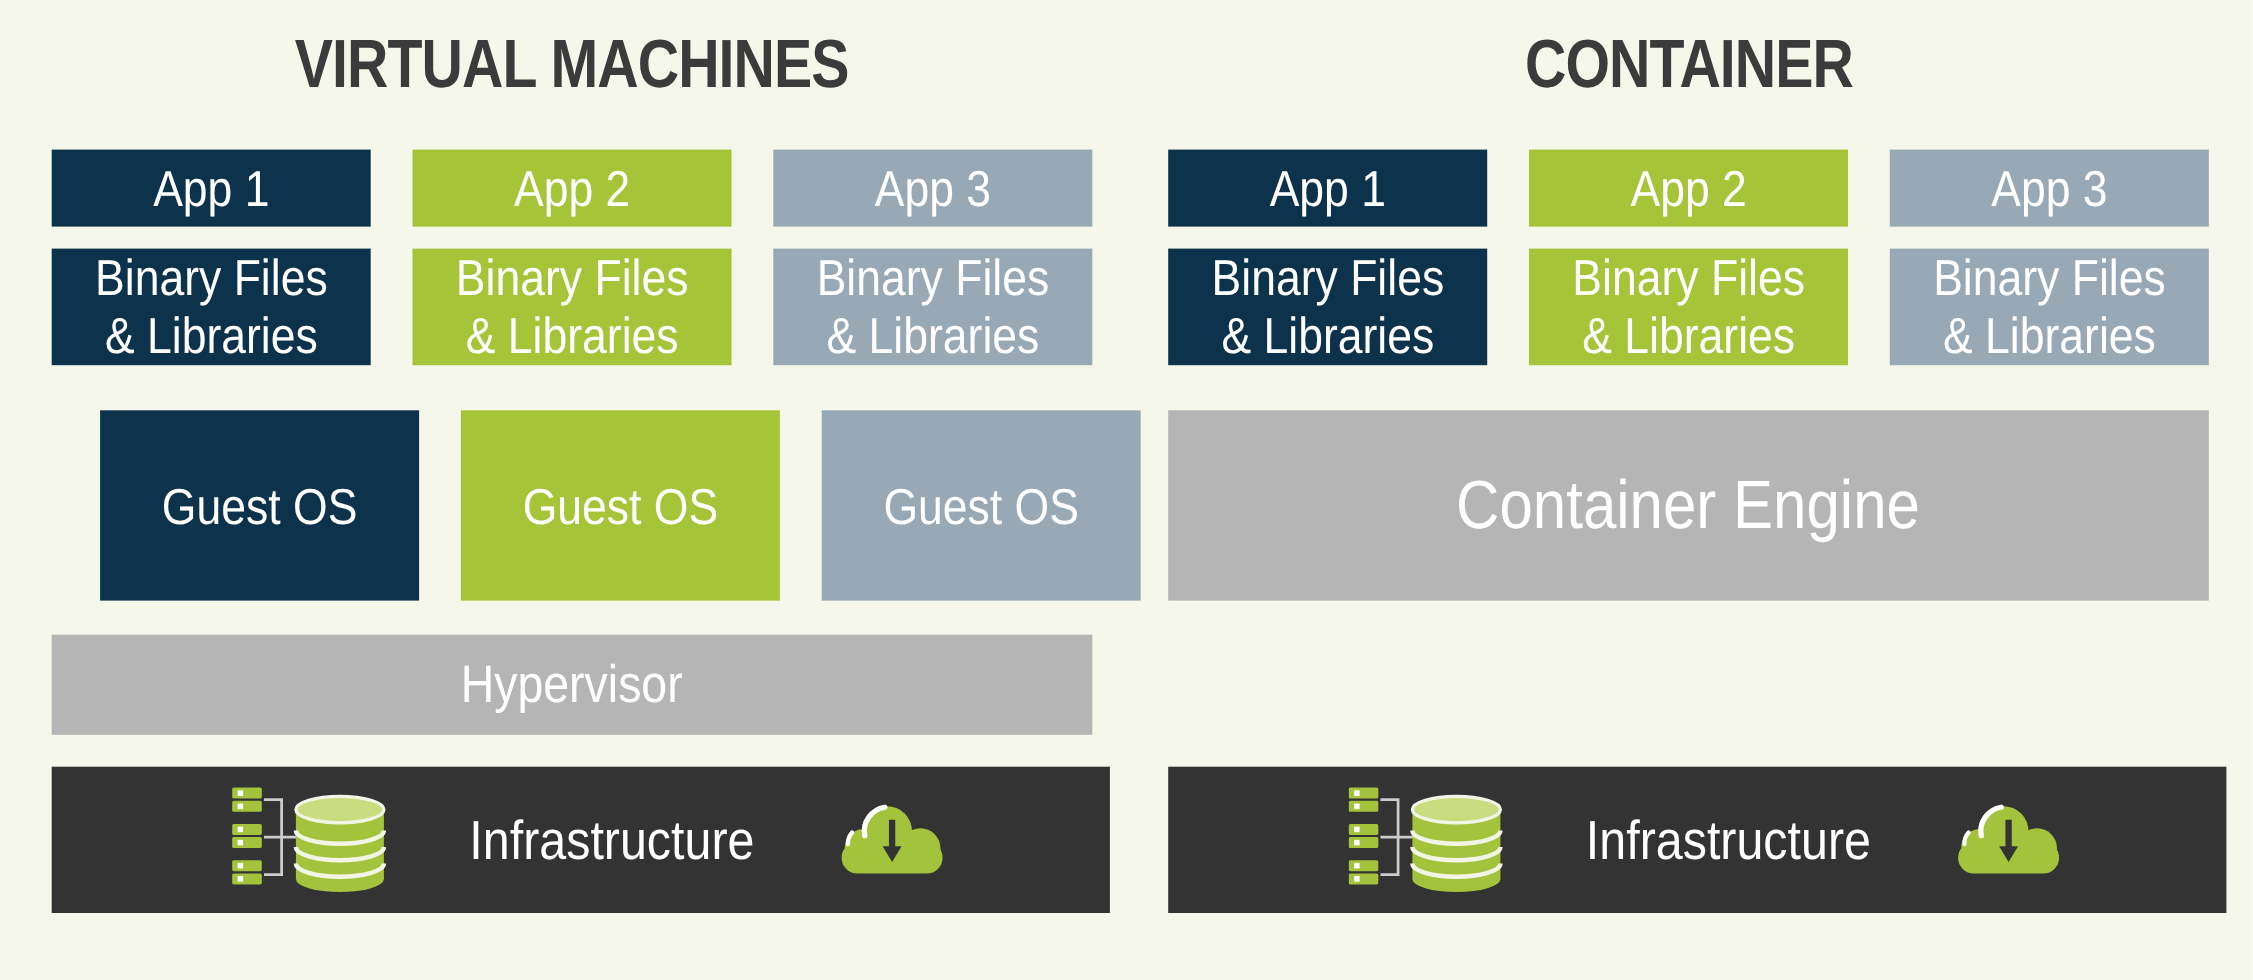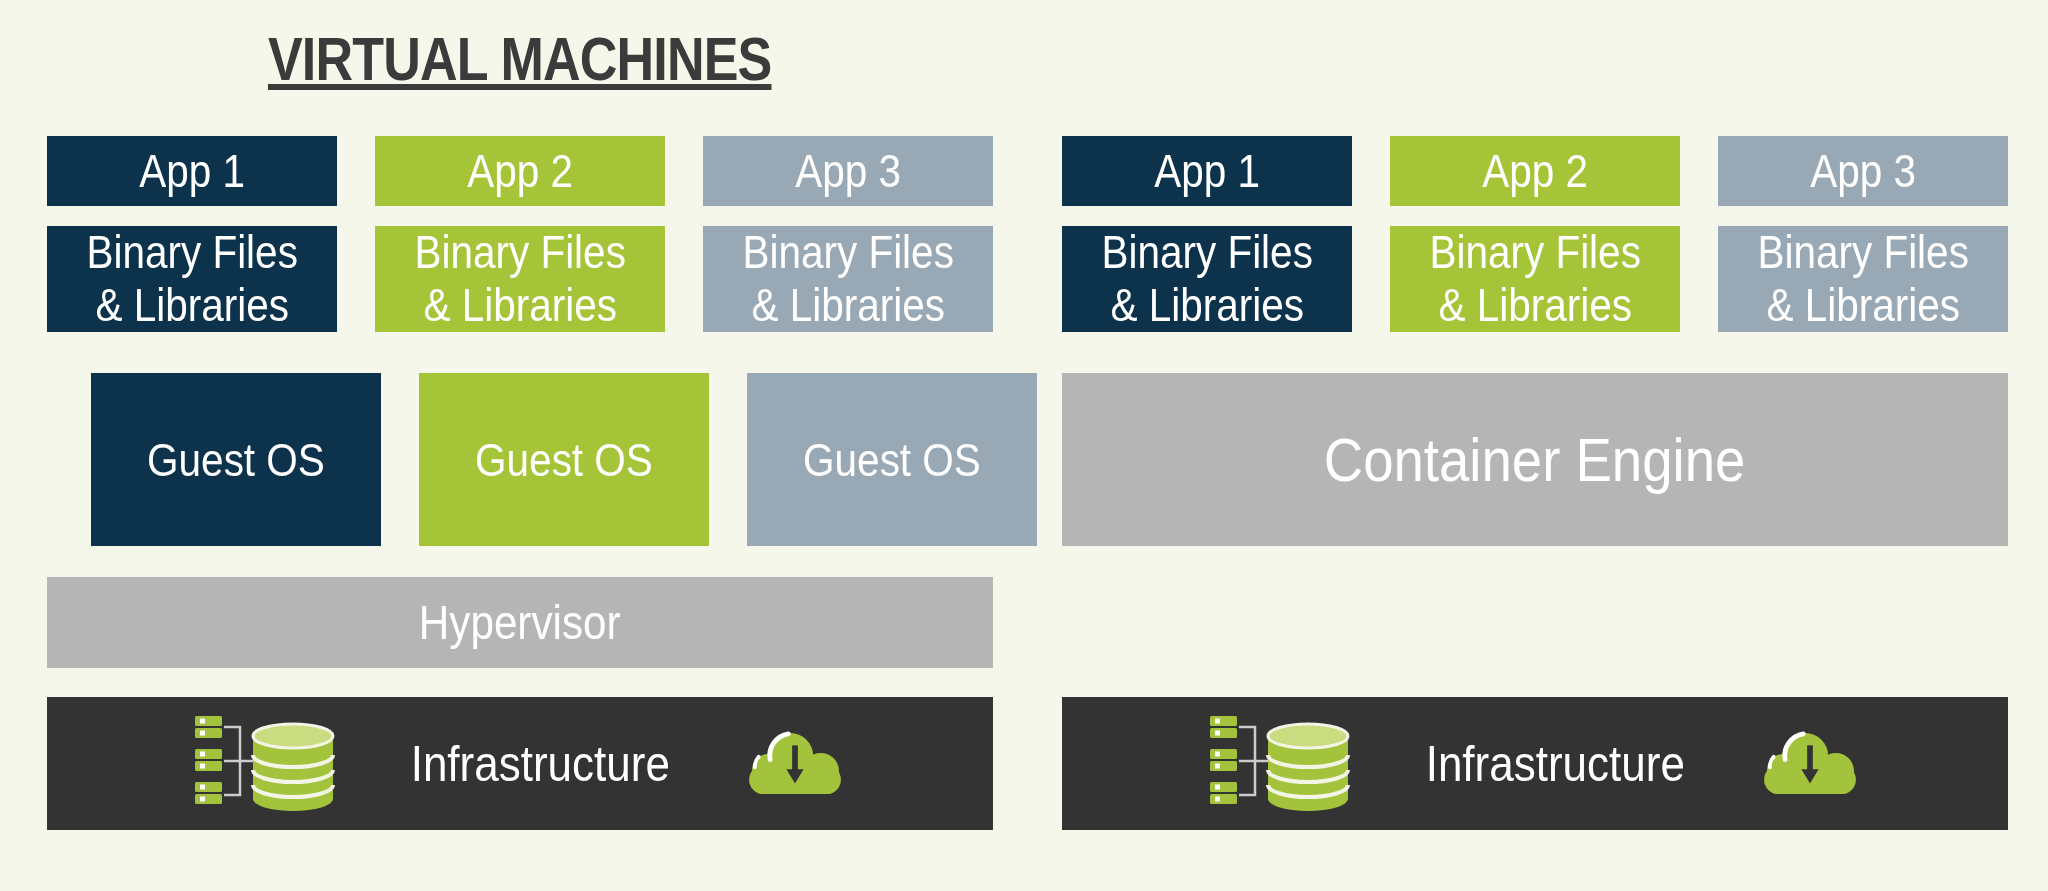--- a/index.html
+++ b/index.html
@@ -8,41 +8,41 @@
     background:var(--background,#f4f7e9);
     font-family:"Liberation Sans",sans-serif;
   }
   .panel{position:absolute;top:0;width:946px;height:891px;}
   .panel.left{left:47px;}
   .panel.right{left:1062px;}
 
   .panel-title{
     position:absolute;top:24px;left:0;width:100%;height:68px;margin:0;
     display:flex;align-items:center;justify-content:center;
-    font-size:62px;font-weight:bold;color:var(--title,#3b3b3b);text-decoration:underline;
+    font-size:62px;font-weight:bold;color:var(--title,#3b3b3b);
   }
   .panel-title .squeeze-t{display:inline-block;transform:scaleX(.84);transform-origin:center;letter-spacing:-1px;white-space:nowrap;}
 
   .row{position:absolute;left:0;width:946px;display:grid;grid-template-columns:repeat(3,290px);column-gap:38px;}
   .row.apps{top:136px;height:70px;}
   .row.binaries{top:226px;height:96px;}
   .row.oses{top:373px;height:173px;padding-left:44px;}
 
   .box{display:flex;align-items:center;justify-content:center;color:#fff;font-size:46px;}
   .c-navy{background:var(--navy,#0d334c);}
   .c-green{background:var(--green,#a6c437);}
   .c-blue{background:var(--blue_gray,#98a8b4);}
 
   .squeeze{display:inline-block;transform:scaleX(.88);transform-origin:center;white-space:nowrap;}
   .stack{display:flex;flex-direction:column;line-height:53px;text-align:center;white-space:nowrap;}
 
   .bar{position:absolute;left:0;width:946px;display:flex;align-items:center;justify-content:center;color:#fff;}
   .bar.engine{top:373px;height:173px;background:var(--gray,#b5b5b5);font-size:62px;}
   .bar.mid{top:577px;height:91px;background:var(--gray,#b5b5b5);font-size:48px;}
-  .bar.infra{top:697px;height:133px;background:var(--dark,#333333);font-size:50px;}
+  .bar.infra{top:697px;height:133px;background:var(--dark,#333333);font-size:50px;padding-left:16px;}
 
   .icon-servers{margin-right:48px;}
   .icon-cloud{margin-left:58px;}
 </style>
 </head>
 <body>
 
 <div class="canvas">
 
   <section class="panel left">
@@ -135,20 +135,23 @@
         </g>
         <path d="M26,30 A23,23 0 0 1 45,3" stroke="#ffffff" stroke-width="5" fill="none" stroke-linecap="round"></path>
         <path d="M10,38 A15,15 0 0 1 14,27" stroke="#ffffff" stroke-width="4" fill="none" stroke-linecap="round"></path>
         <path d="M52,15 V42" stroke="#333333" stroke-width="6" fill="none"></path>
         <polygon points="43,40 61,40 52,55" fill="#333333"></polygon>
       </svg>
     </div>
   </section>
 
   <section class="panel right">
+    <h1 class="panel-title">
+      <span class="squeeze-t">CONTAINER</span>
+    </h1>
 
     <div class="row apps">
       <div class="box c-navy">
         <span class="squeeze">App 1</span>
       </div>
       <div class="box c-green">
         <span class="squeeze">App 2</span>
       </div>
       <div class="box c-blue">
         <span class="squeeze">App 3</span>

